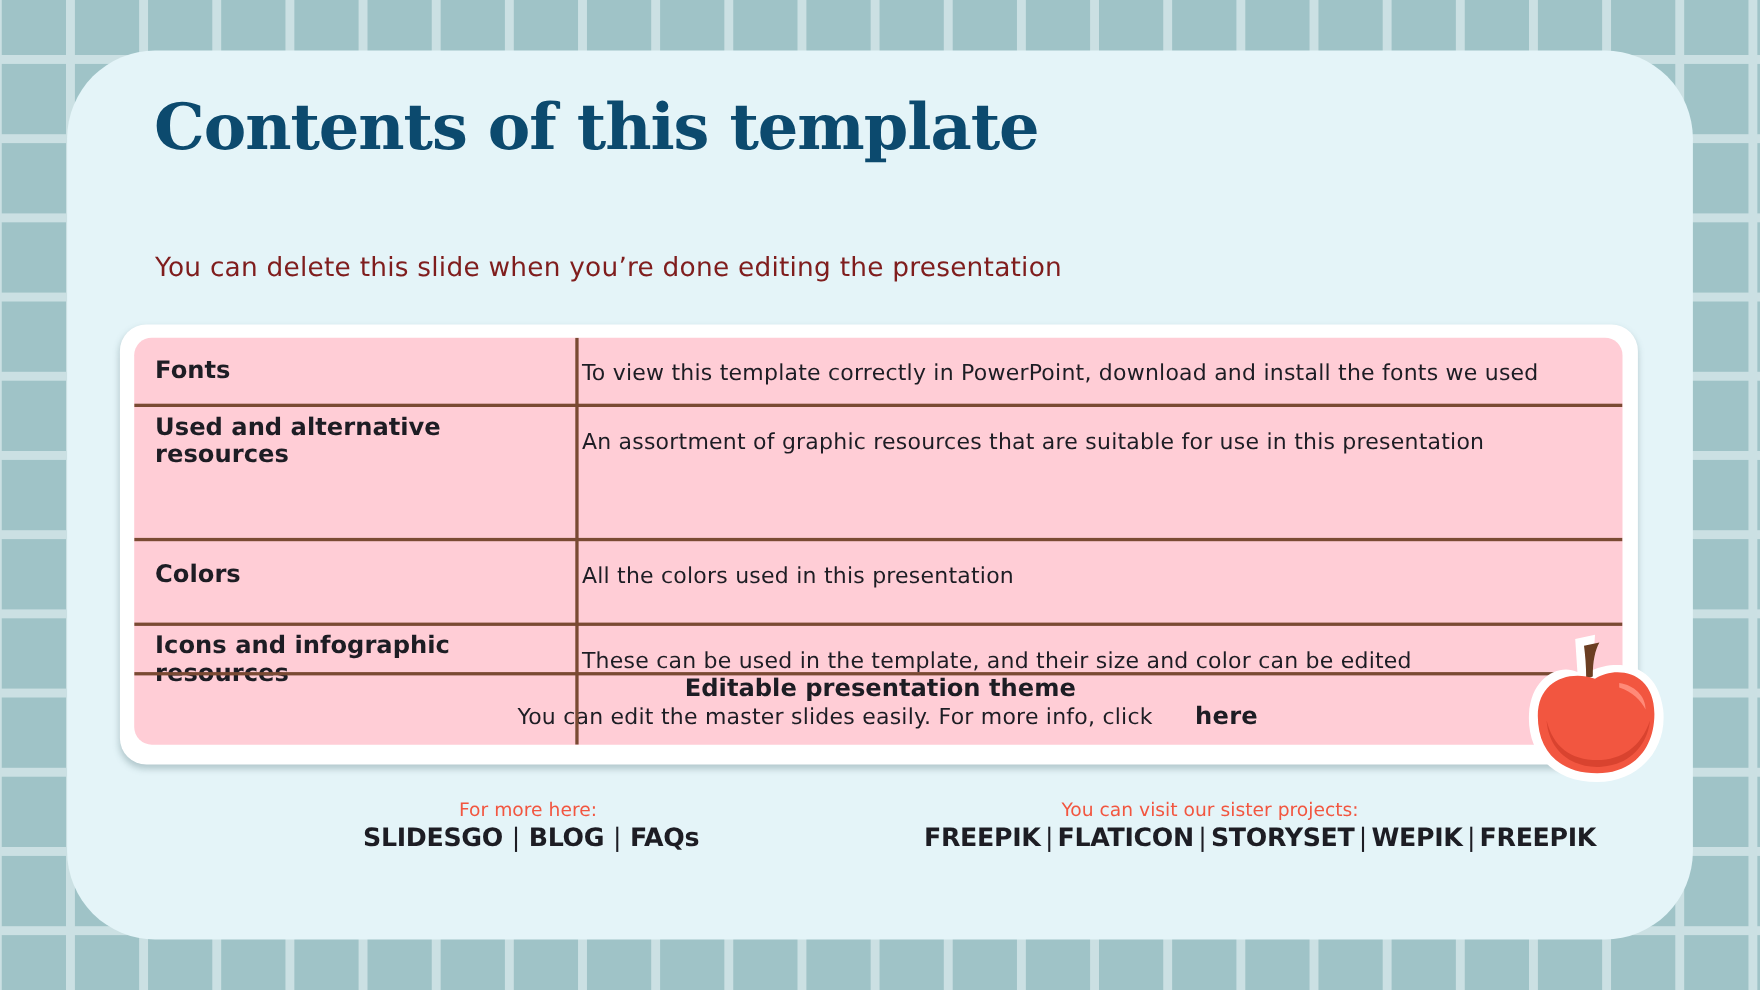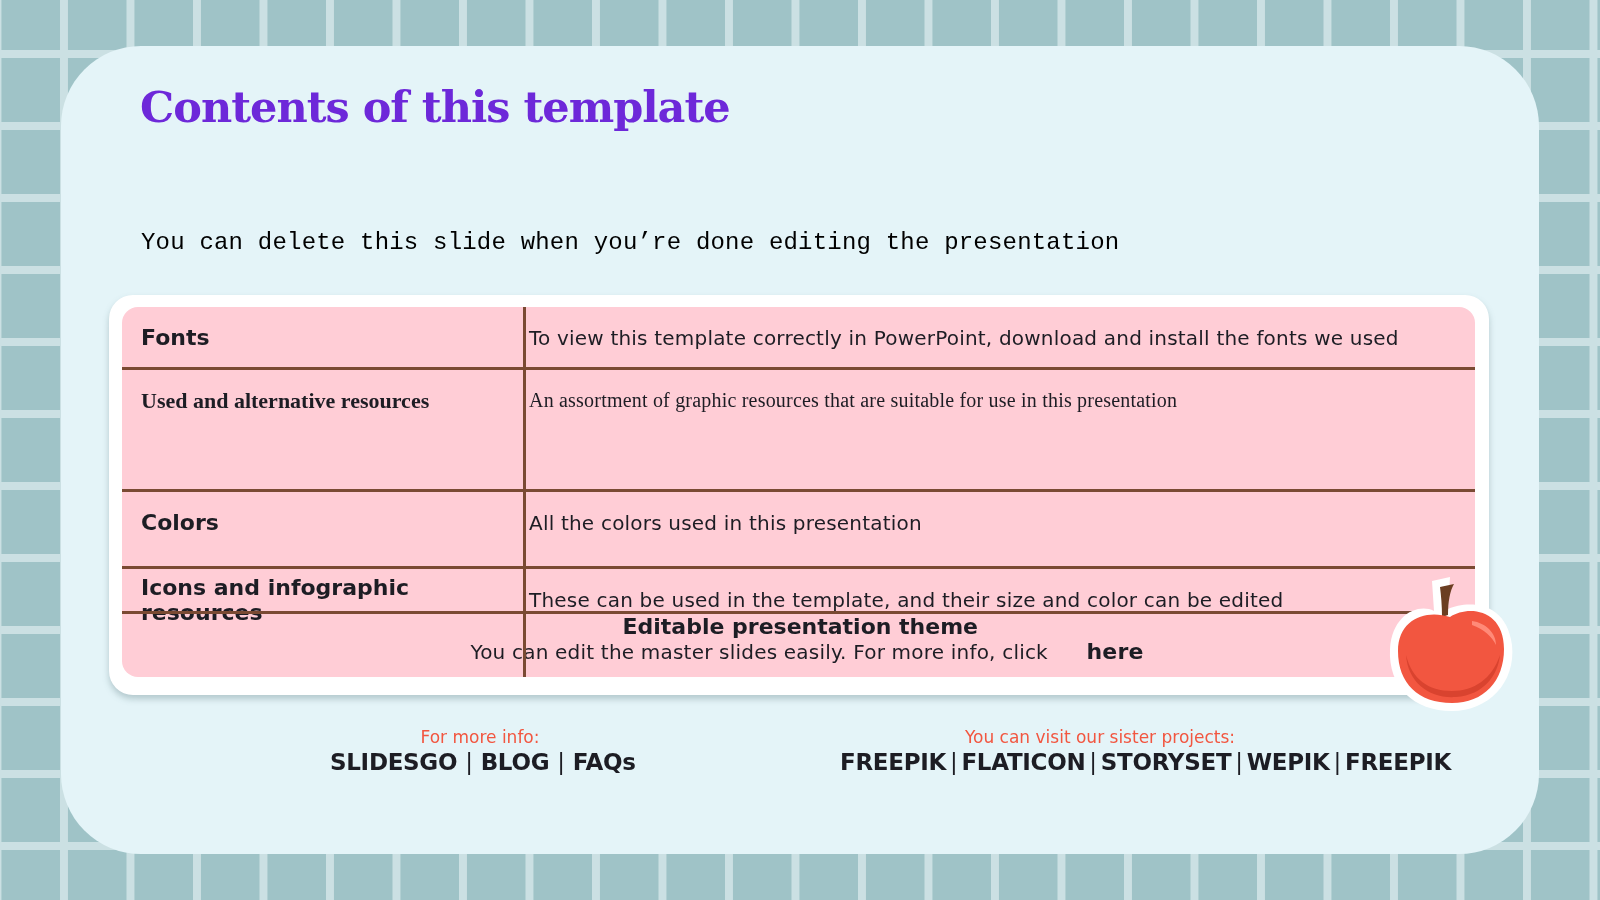--- a/index.html
+++ b/index.html
@@ -12,26 +12,26 @@
     background-size: 66.5px 72px;
     background-position: 60px 50px;
     font-family: "DejaVu Sans", sans-serif;
   }
   .card {
     position: absolute; left: 61px; top: 46px; width: 1478px; height: 808px;
     background: #e4f4f8; border-radius: 80px;
   }
   .title {
     position: absolute; left: 140px; top: 84px; margin: 0;
-    font-family: "DejaVu Serif", serif; font-weight: bold; font-size: 43px;
-    color: #6d28d9; letter-spacing: -1px; line-height: 1.1;
+    font-family: "DejaVu Serif", serif; font-weight: bold; font-size: 58px;
+    color: #0c4a6e; letter-spacing: -1px; line-height: 1.1;
   }
   .subtitle {
     position: absolute; left: 141px; top: 229px;
-    font-size: 24px; color: #000000; letter-spacing: 0.2px; font-family: Liberation Mono, monospace;
+    font-size: 24px; color: #7f1d1d; letter-spacing: 0.2px;
   }
   .table-wrap {
     position: absolute; left: 109px; top: 295px; width: 1380px; height: 400px;
     background: #ffffff; border-radius: 24px;
     box-shadow: 0 4px 6px rgba(90,120,125,0.35);
   }
   .table {
     position: absolute; left: 13px; top: 12px; width: 1353px; height: 370px;
     background: #ffcdd6; border-radius: 16px; overflow: hidden;
   }
@@ -65,21 +65,21 @@
 
 <h1 class="title">Contents of this template</h1>
 <div class="subtitle">You can delete this slide when you’re done editing the presentation</div>
 
 <div class="table-wrap">
   <div class="table">
     <div class="row" style="top:0px;">
       <div class="col-label">Fonts</div>
       <div class="col-desc">To view this template correctly in PowerPoint, download and install the fonts we used</div>
     </div>
-    <div class="row sep" style="top:60px;font-family:Liberation Serif, serif;">
+    <div class="row sep" style="top:60px;">
       <div class="col-label">Used and alternative resources</div>
       <div class="col-desc">An assortment of graphic resources that are suitable for use in this presentation</div>
     </div>
     <div class="row sep" style="top:182px;">
       <div class="col-label">Colors</div>
       <div class="col-desc">All the colors used in this presentation</div>
     </div>
     <div class="row sep" style="top:259px;">
       <div class="col-label">Icons and infographic resources</div>
       <div class="col-desc">These can be used in the template, and their size and color can be edited</div>
@@ -99,21 +99,21 @@
   <path d="M52 12 L66 9 C62 16 60 26 60 40 L54 42 C54 30 53 20 52 12 Z" fill="#6b3e22"></path>
 
   <path d="M62 42 C80 30 116 34 116 74 C116 106 96 128 64 128 C30 128 10 108 10 76 C10 44 38 34 62 42 Z" fill="#f25640"></path>
 
   <path d="M18 80 C20 108 42 124 68 122 C96 120 110 100 112 80 C104 104 86 116 64 116 C40 116 24 104 18 80 Z" fill="#d9432f"></path>
 
   <path d="M84 46 C98 48 108 58 108 70 C104 62 96 54 84 50 Z" fill="#ff8a78"></path>
 </svg>
 
 <div class="footer-block" style="left:330px; top:727px; width:300px;">
-  <div class="footer-label">For more info:</div>
+  <div class="footer-label">For more here:</div>
   <div class="footer-links">
     <span class="l">SLIDESGO</span><span class="sep">|</span><span class="l">BLOG</span><span class="sep">|</span><span class="l">FAQs</span>
   </div>
 </div>
 
 <div class="footer-block" style="left:840px; top:727px; width:520px;">
   <div class="footer-label">You can visit our sister projects:</div>
   <div class="footer-links">
     <span class="l">FREEPIK</span><span class="sep" style="padding:0 4px;">|</span><span class="l">FLATICON</span><span class="sep" style="padding:0 4px;">|</span><span class="l">STORYSET</span><span class="sep" style="padding:0 4px;">|</span><span class="l">WEPIK</span><span class="sep" style="padding:0 4px;">|</span><span class="l">FREEPIK</span>
   </div>

